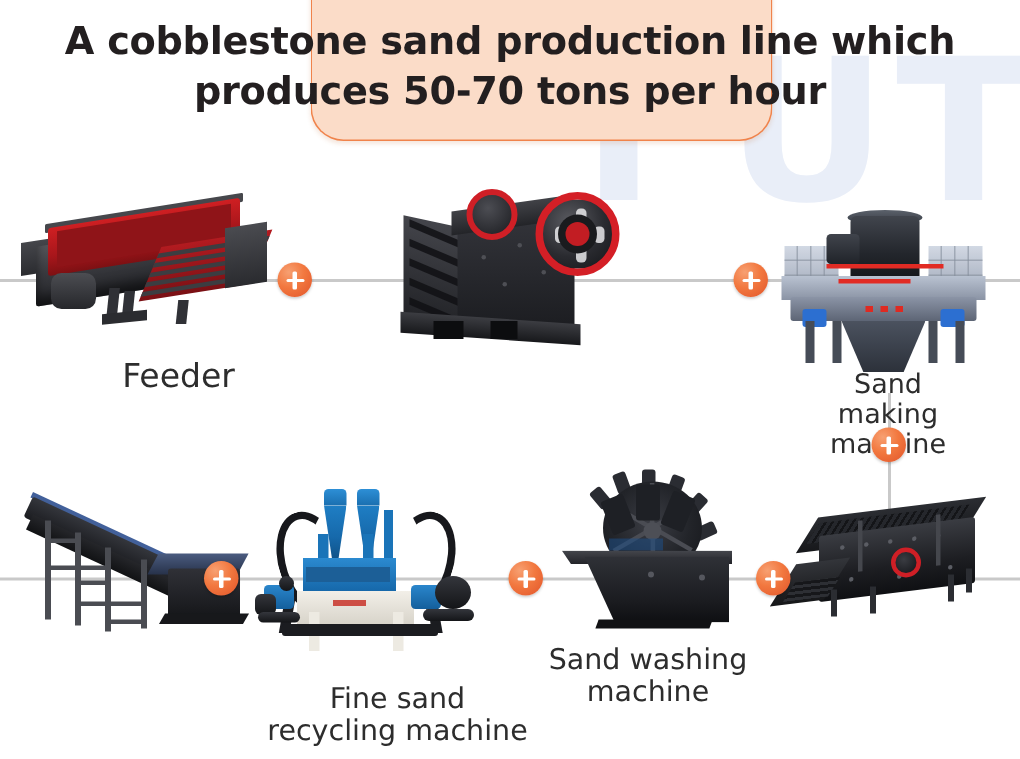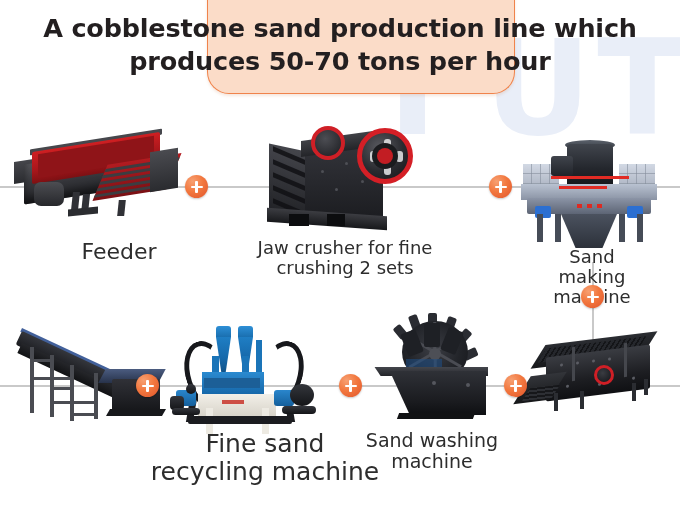--- a/index.html
+++ b/index.html
@@ -255,22 +255,20 @@
       <div class="sh jc-fly-small"></div>
       <div class="sh jc-fly-big">
         <div class="jc-hole" style="left:8px;top:18px;"></div>
         <div class="jc-hole" style="left:22px;top:6px;"></div>
         <div class="jc-hole" style="left:34px;top:18px;"></div>
         <div class="jc-hole" style="left:22px;top:31px;"></div>
       </div>
       <div class="sh jc-fly-hub"></div>
     </div>
   </div>
-  <div class="label" style="left:345px;top:238px;font-size:18px;">Jaw crusher for  fine
-crushing  2 sets</div>
 
   <div class="cell" style="left:515px;top:128px;width:150px;height:120px;">
     <div class="art">
       <div class="sh sm-cage-l">
         <div class="grid-v" style="left:8px;"></div>
           <div class="grid-v" style="left:17px;"></div>
           <div class="grid-v" style="left:26px;"></div>
         <div class="grid-h" style="top:9px;"></div>
           <div class="grid-h" style="top:19px;"></div>
       </div>
@@ -347,21 +345,21 @@
       <div class="sh fs-cradle"></div>
       <div class="sh fs-pump" style="left:6px;top:72px;width:20px;height:16px;"></div>
       <div class="sh fs-motor" style="left:0px;top:78px;width:14px;height:14px;"></div>
       <div class="sh fs-motor" style="left:16px;top:66px;width:10px;height:10px;border-radius:50%;"></div>
       <div class="sh fs-pump" style="left:104px;top:72px;width:20px;height:16px;"></div>
       <div class="sh fs-motor" style="left:120px;top:66px;width:24px;height:22px;border-radius:50%;"></div>
       <div class="sh fs-motor" style="left:112px;top:88px;width:34px;height:8px;"></div>
       <div class="sh fs-motor" style="left:2px;top:90px;width:28px;height:7px;"></div>
     </div>
   </div>
-  <div class="label" style="left:265px;top:430px;font-size:25px;">Fine sand
+  <div class="label" style="left:265px;top:456px;font-size:19px;">Fine sand
 recycling machine</div>
 
   <div class="cell" style="left:358px;top:315px;width:145px;height:112px;">
     <div class="art">
       <div class="sh sw-tooth" style="left:38px;top:10px;transform:rotate(-40deg);"></div>
       <div class="sh sw-tooth" style="left:52px;top:0px;transform:rotate(-20deg);"></div>
       <div class="sh sw-tooth" style="left:70px;top:-2px;transform:rotate(0deg);"></div>
       <div class="sh sw-tooth" style="left:88px;top:2px;transform:rotate(20deg);"></div>
       <div class="sh sw-tooth" style="left:102px;top:14px;transform:rotate(42deg);"></div>
       <div class="sh sw-tooth" style="left:108px;top:32px;transform:rotate(66deg);"></div>

